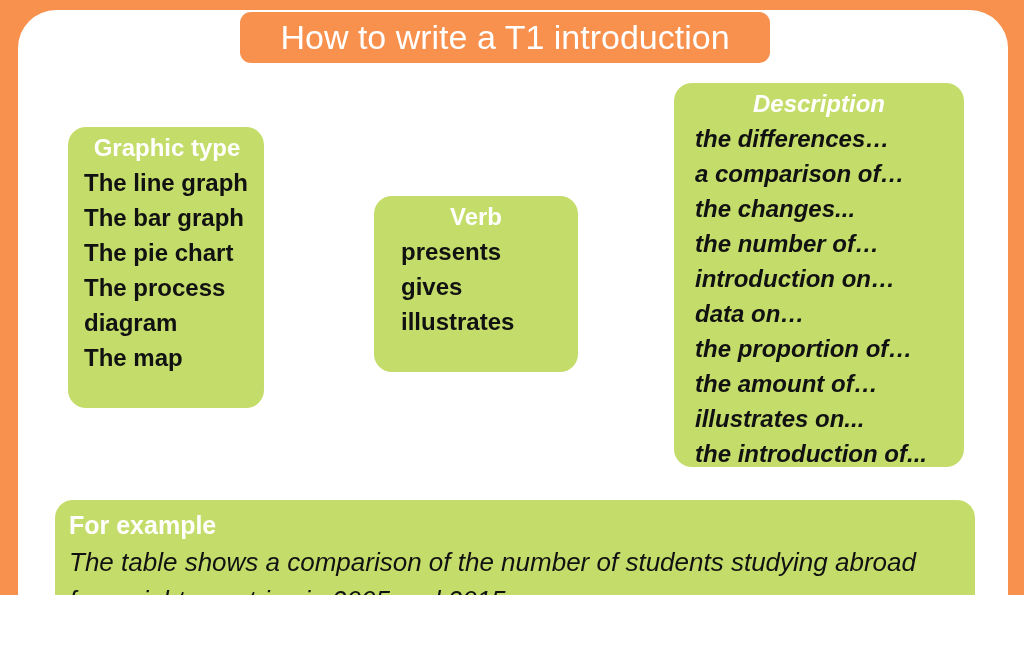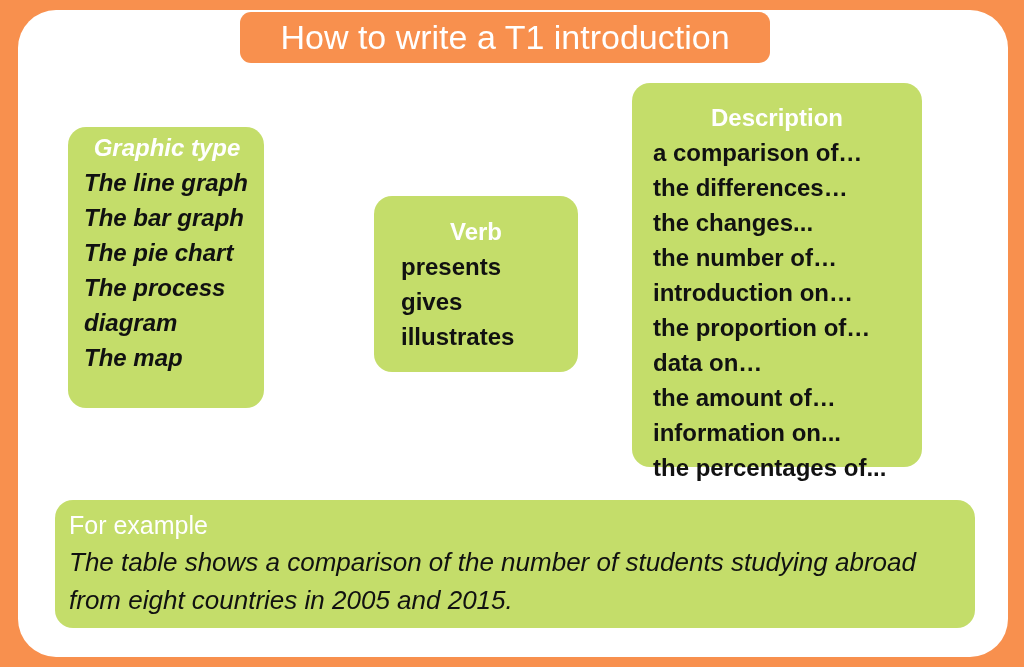--- a/index.html
+++ b/index.html
@@ -3,21 +3,21 @@
 <meta charset="utf-8">
 <style>
   html, body {
     margin: 0;
     padding: 0;
     font-family: "Liberation Sans", sans-serif;
   }
   .stage {
     position: relative;
     width: 1024px;
-    height: 667px;
+    height: 595px;
     background: #f8904e;
     overflow: hidden;
   }
   .panel {
     position: absolute;
     left: 18px;
     top: 10px;
     width: 990px;
     height: 647px;
     background: #ffffff;
@@ -52,49 +52,49 @@
     color: #ffffff;
     text-align: center;
     line-height: 35px;
   }
   .box-graphic-type {
     left: 68px;
     top: 127px;
     width: 196px;
     height: 281px;
     padding: 3px 14px 0 16px;
-    font-style: italic;
   }
   .box-verb {
     left: 374px;
     top: 196px;
     width: 204px;
     height: 176px;
-    padding: 18px 14px 0 27px;
+    padding: 3px 14px 0 27px;
   }
   .box-verb .heading { margin-left: -13px; }
   .box-description {
-    left: 632px;
+    left: 674px;
     top: 83px;
     width: 290px;
     height: 384px;
-    padding: 17px 10px 0 21px;
+    padding: 3px 10px 0 21px;
+    font-style: italic;
   }
   .box-description .heading { margin-left: -11px; }
   .box-example {
     left: 55px;
     top: 500px;
     width: 920px;
     height: 128px;
     padding: 8px 16px 0 14px;
     font-weight: normal;
   }
   .box-example .ex-heading {
     color: #ffffff;
-    font-weight: normal;
+    font-weight: bold;
     font-size: 25px;
     line-height: 35px;
   }
   .box-example .ex-text {
     color: #111111;
     font-style: italic;
     font-size: 26px;
     line-height: 38px;
   }
 </style>
@@ -117,29 +117,29 @@
 
   <div class="gbox box-verb">
     <div class="heading">Verb</div>
     <div>presents</div>
     <div>gives</div>
     <div>illustrates</div>
   </div>
 
   <div class="gbox box-description">
     <div class="heading">Description</div>
+    <div>the differences…</div>
     <div>a comparison of…</div>
-    <div>the differences…</div>
     <div>the changes...</div>
     <div>the number of…</div>
     <div>introduction on…</div>
+    <div>data on…</div>
     <div>the proportion of…</div>
-    <div>data on…</div>
     <div>the amount of…</div>
-    <div>information on...</div>
-    <div>the percentages of...</div>
+    <div>illustrates on...</div>
+    <div>the introduction of...</div>
   </div>
 
   <div class="gbox box-example">
     <div class="ex-heading">For example</div>
     <div class="ex-text">The table shows a comparison of the number of students studying abroad from eight countries in 2005 and 2015.</div>
   </div>
 </div>
 
 </body></html>

